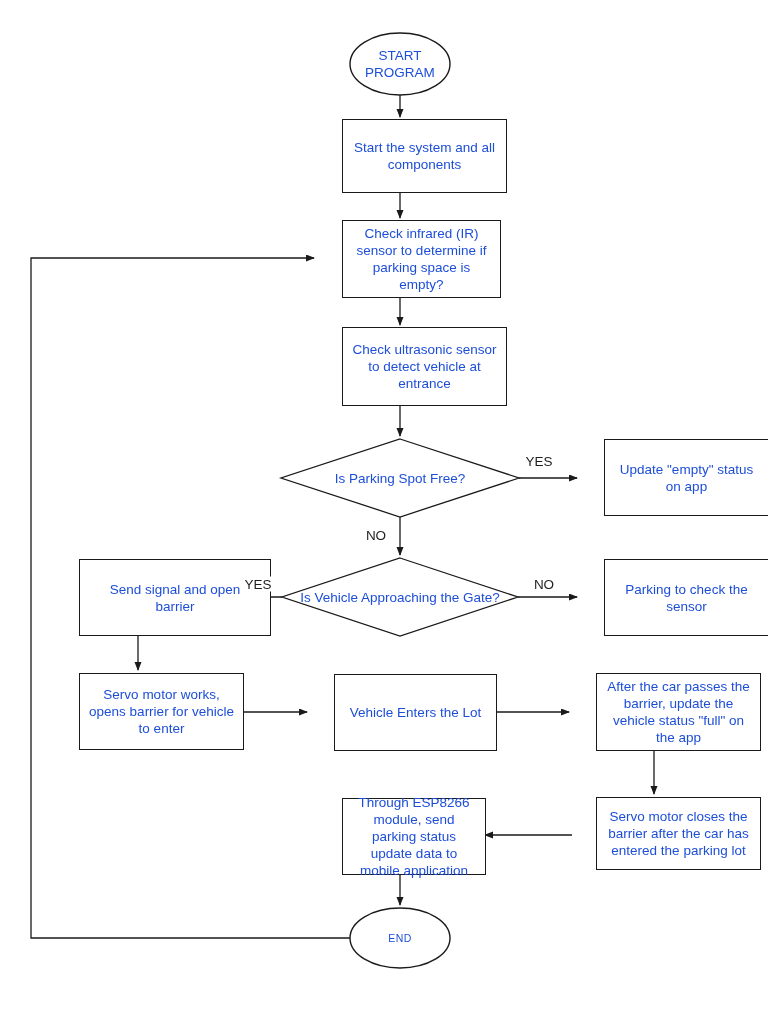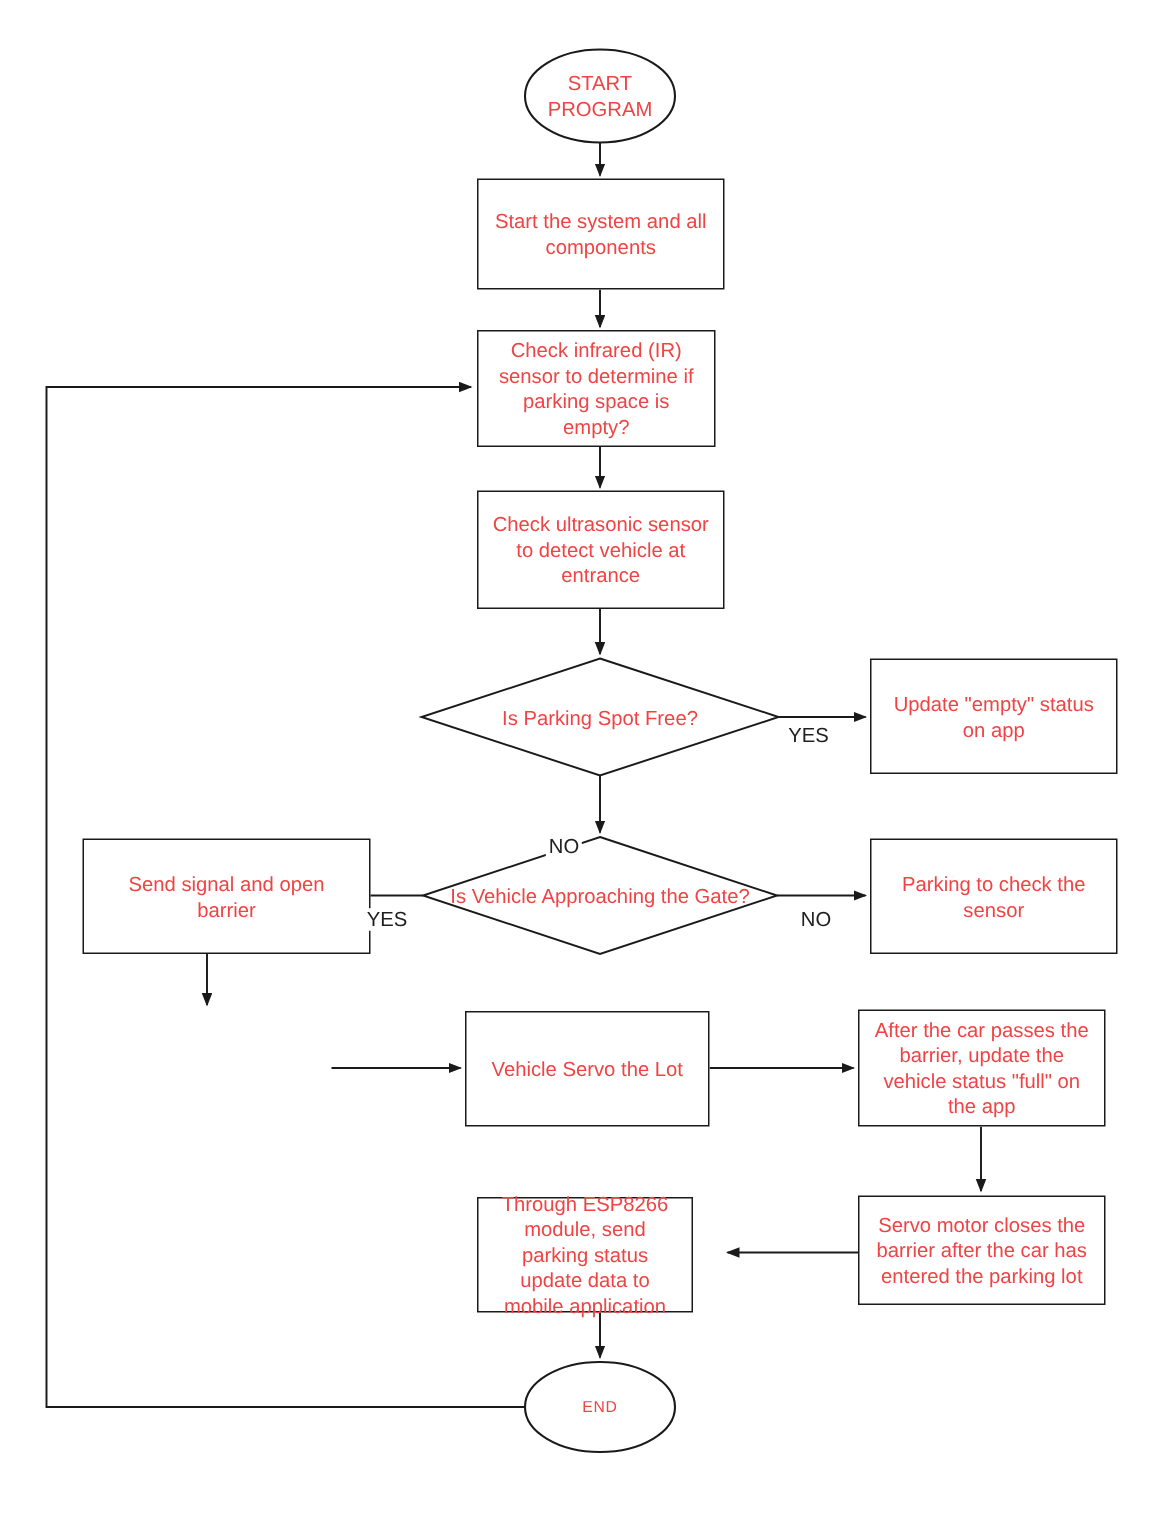--- a/index.html
+++ b/index.html
@@ -11,41 +11,41 @@
     color:#1f1f1f;
     overflow:hidden;
   }
   .edges{position:absolute;left:0;top:0;}
   .node{
     position:absolute;
     box-sizing:border-box;
     display:flex;align-items:center;justify-content:center;
     text-align:center;
     font-size:13.5px;line-height:17px;
-    color:#ef4444;
+    color:#1d4ed8;
     z-index:2;
   }
   .rect{
     background:#ffffff;
     border:1.4px solid #1a1a1a;
     padding:4px 9px;
+    margin-left:24px;
   }
   .overlay{ 
     background:transparent;border:none;
   }
   .end-text{font-size:10.5px;letter-spacing:0.5px;}
   .edge-label{
     position:absolute;
     transform:translate(-50%,-50%);
     font-size:13.5px;
     color:#1f1f1f;
     background:#ffffff;
     padding:0 2px;
     z-index:3;
-    margin-top:29px;
   }
 </style>
 </head>
 <body>
 
 <div class="canvas">
 
   <svg class="edges" width="768" height="1024" viewBox="0 0 768 1024">
     <defs>
       <marker id="arrow" markerWidth="9" markerHeight="8" refX="8" refY="3.5" orient="auto" markerUnits="userSpaceOnUse">
@@ -117,23 +117,26 @@
   </div>
 
   <div class="node rect" style="left:580px;top:559px;width:165px;height:77px">
     <span>Parking to check the sensor</span>
   </div>
 
   <div class="node rect" style="left:55px;top:559px;width:192px;height:77px">
     <span>Send signal and open barrier</span>
   </div>
 
+  <div class="node rect" style="left:55px;top:673px;width:165px;height:77px">
+    <span>Servo motor works, opens barrier for vehicle to enter</span>
+  </div>
 
   <div class="node rect" style="left:310px;top:674px;width:163px;height:77px">
-    <span>Vehicle Servo the Lot</span>
+    <span>Vehicle Enters the Lot</span>
   </div>
 
   <div class="node rect" style="left:572px;top:673px;width:165px;height:78px">
     <span>After the car passes the barrier, update the vehicle status "full" on the app</span>
   </div>
 
   <div class="node rect" style="left:572px;top:797px;width:165px;height:73px">
     <span>Servo motor closes the barrier after the car has entered the parking lot</span>
   </div>
 

